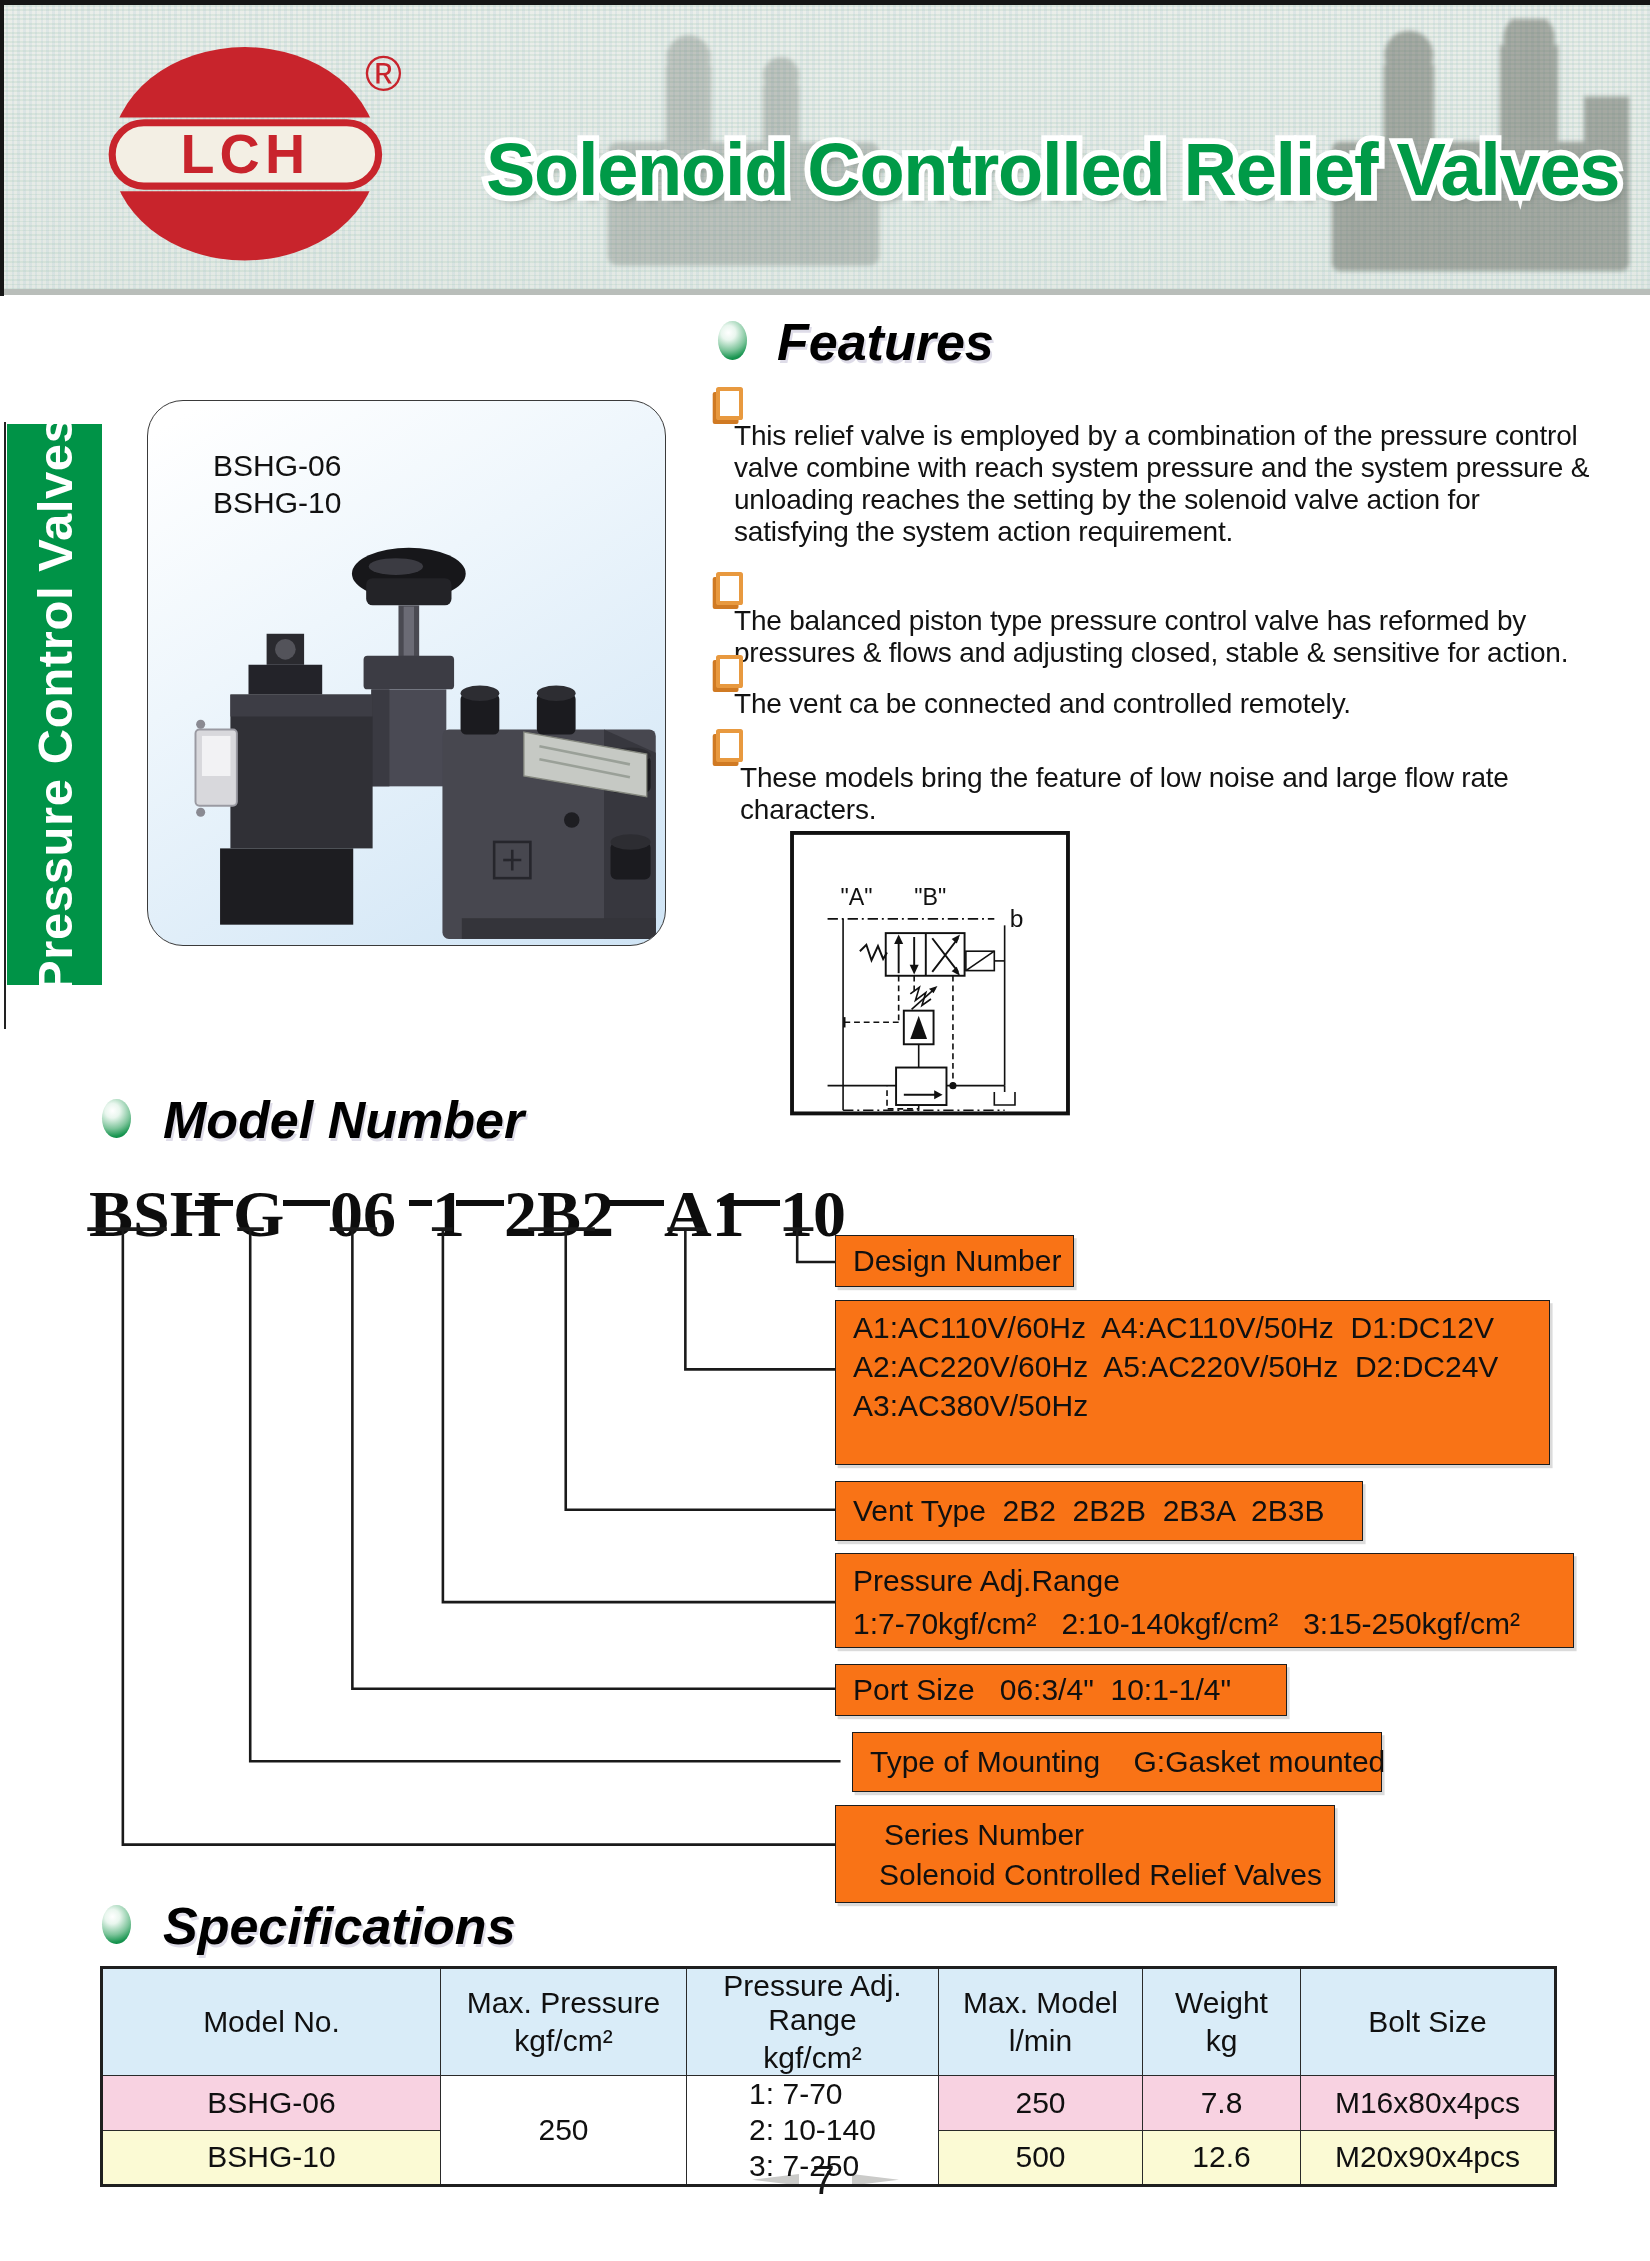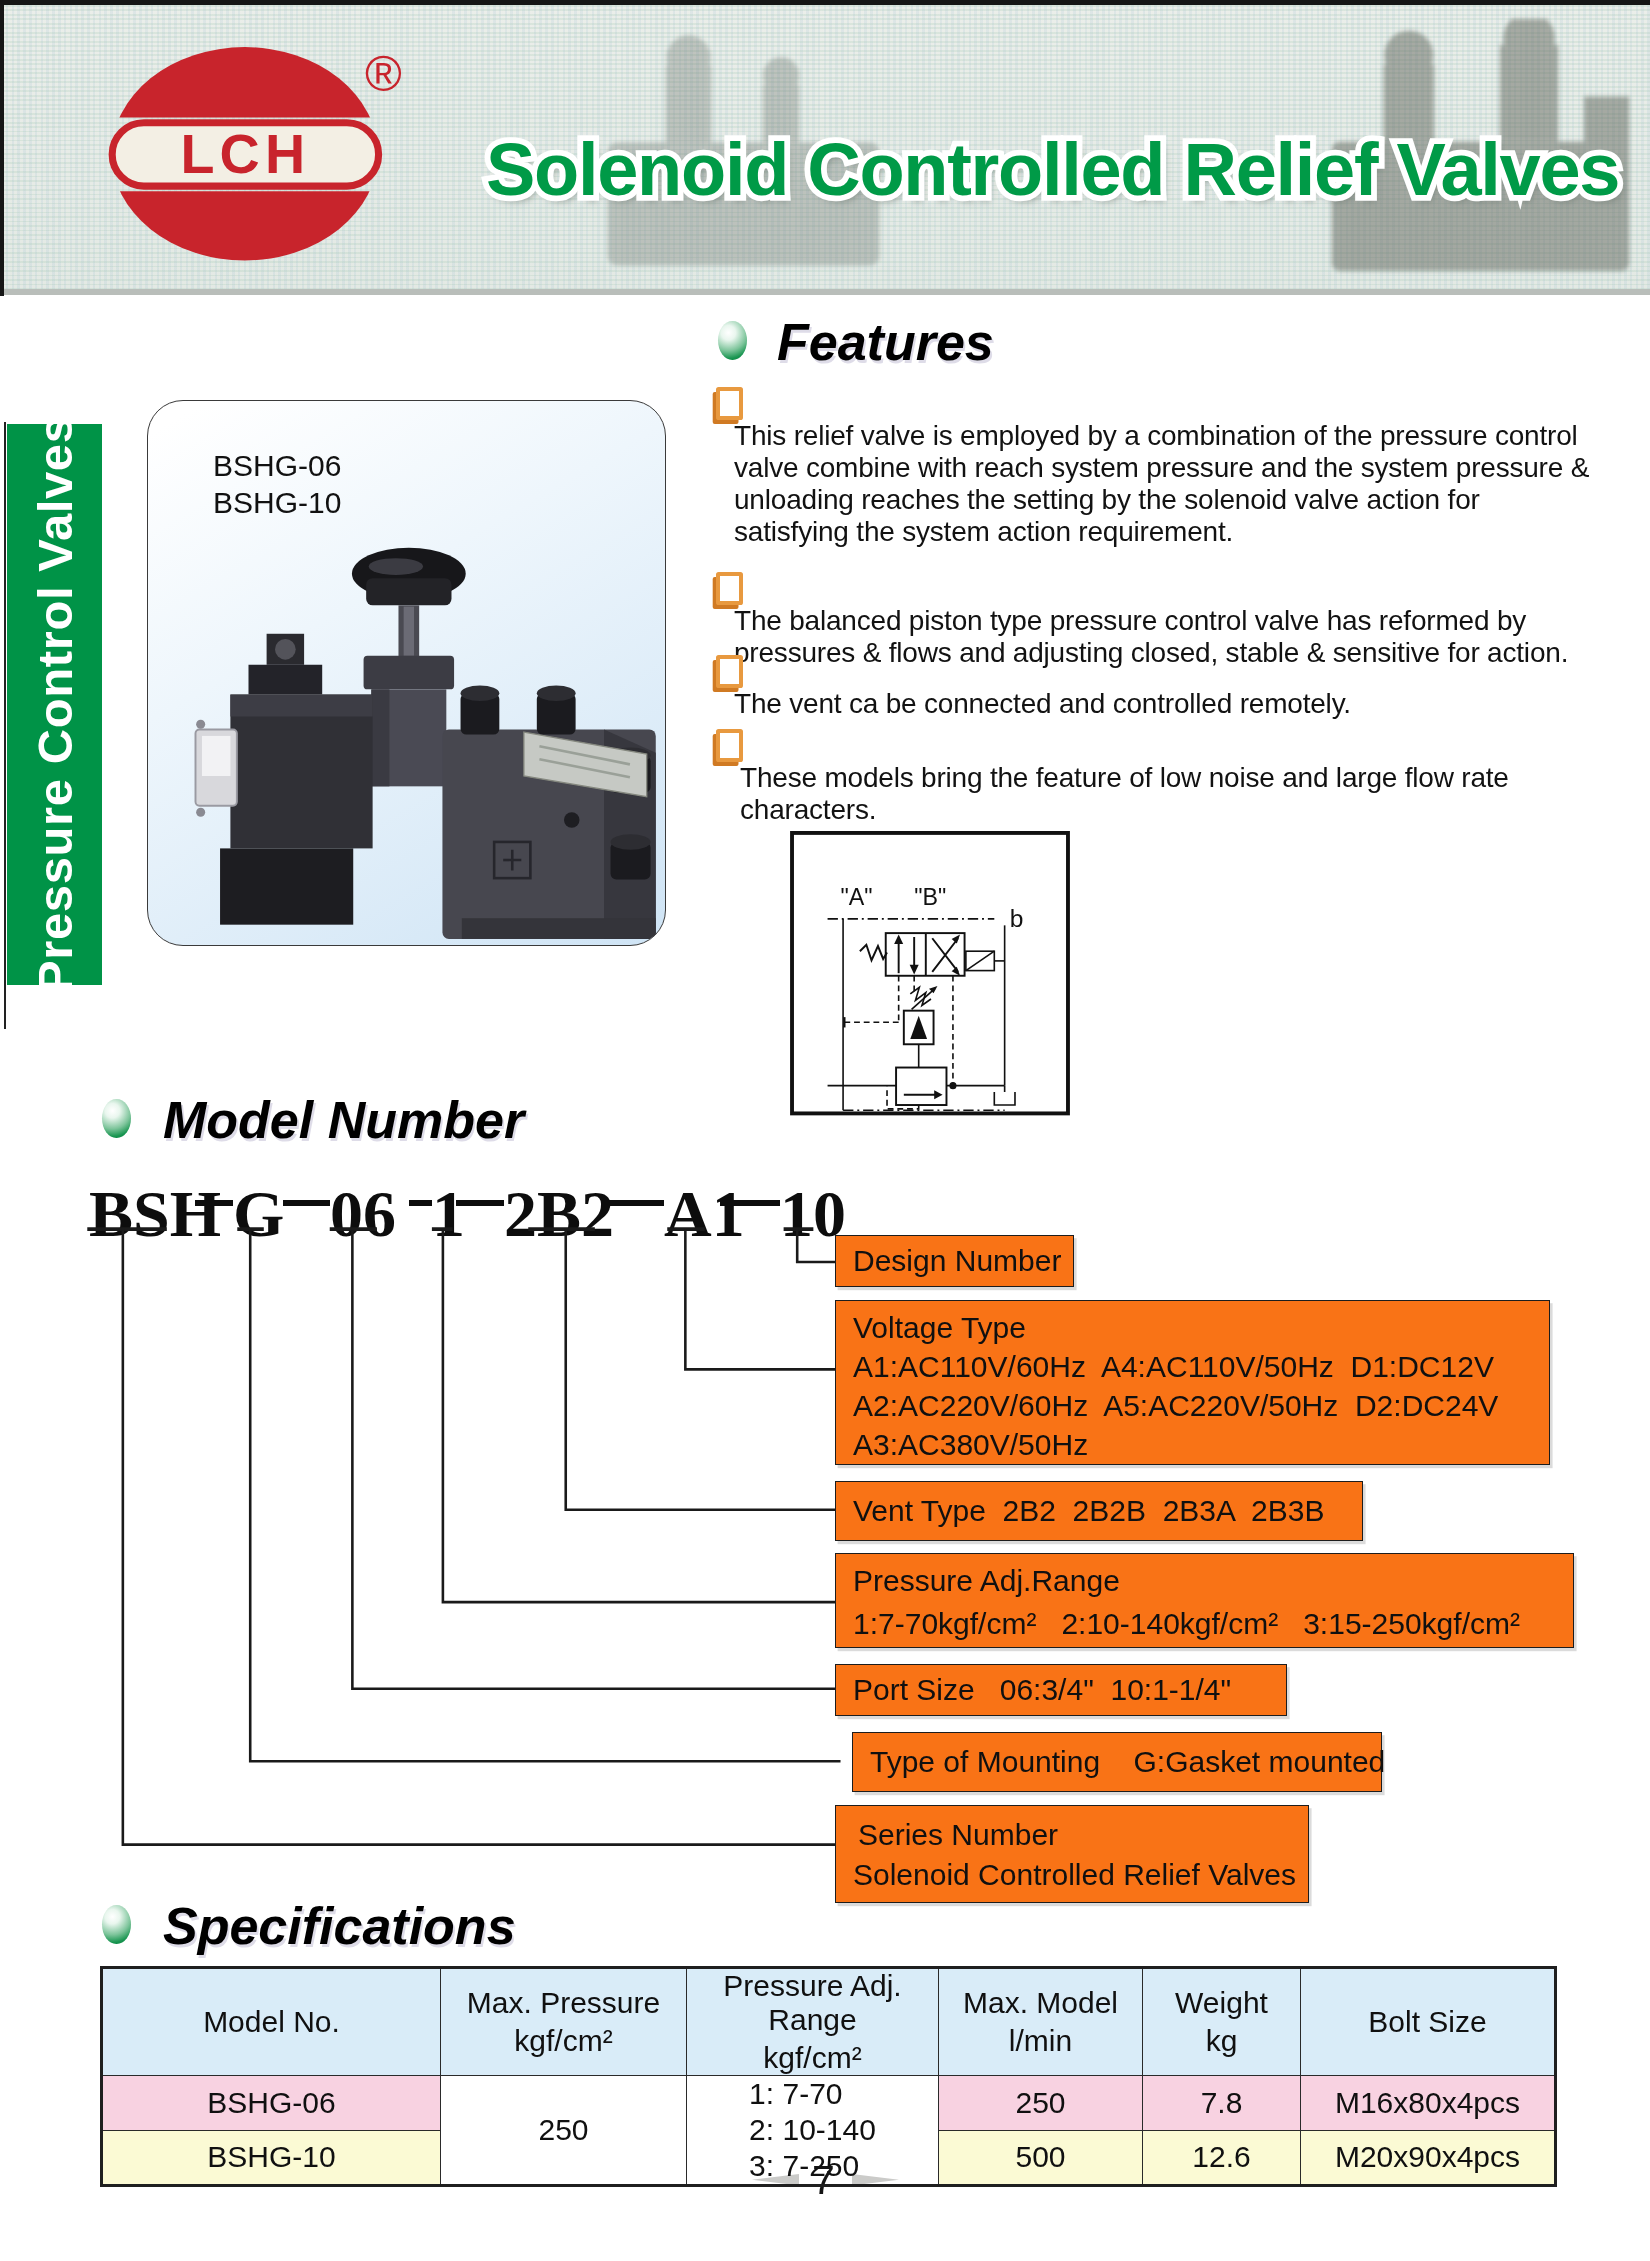--- a/index.html
+++ b/index.html
@@ -266,21 +266,20 @@
   </g>
 </svg>
 
 <div class="abs callout" style="left:835px;top:1235px;width:237px;height:50px;">
   <div class="vcenter">
       <span class="pad">Design Number</span>
     </div>
 </div>
 <div class="abs callout" style="left:835px;top:1300px;width:713px;height:163px;">
   <div style="padding-top:6.5px;line-height:39px;">
-    <div class="pad">Voltage Type</div>
     <div class="pad">A1:AC110V/60Hz  A4:AC110V/50Hz  D1:DC12V</div>
     <div class="pad">A2:AC220V/60Hz  A5:AC220V/50Hz  D2:DC24V</div>
     <div class="pad">A3:AC380V/50Hz</div>
   </div>
 </div>
 <div class="abs callout" style="left:835px;top:1481px;width:526px;height:58px;">
   <div class="vcenter">
       <span class="pad">Vent Type  2B2  2B2B  2B3A  2B3B</span>
     </div>
 </div>
@@ -293,21 +292,21 @@
 <div class="abs callout" style="left:835px;top:1664px;width:450px;height:50px;">
   <div class="vcenter">
       <span class="pad">Port Size   06:3/4"  10:1-1/4"</span>
     </div>
 </div>
 <div class="abs callout" style="left:835px;top:1732px;width:528px;height:58px;margin-left:17px;">
   <div class="vcenter">
       <span class="pad">Type of Mounting    G:Gasket mounted</span>
     </div>
 </div>
-<div class="abs callout" style="left:835px;top:1805px;width:472px;height:96px;">
+<div class="abs callout" style="left:835px;top:1805px;width:472px;height:96px;padding-left:26px;">
   <div style="padding-top:9px;line-height:40px;">
     <div class="pad" style="padding-left:22px;">Series Number</div>
     <div class="pad">Solenoid Controlled Relief Valves</div>
   </div>
 </div>
 
 <div class="abs bullet-oval" style="left:102px;top:1905px;"></div>
 <div class="abs sec-head" style="left:163px;top:1896px;">Specifications</div>
 
 <table class="spec abs" style="left:100px;top:1966px;z-index:2">

